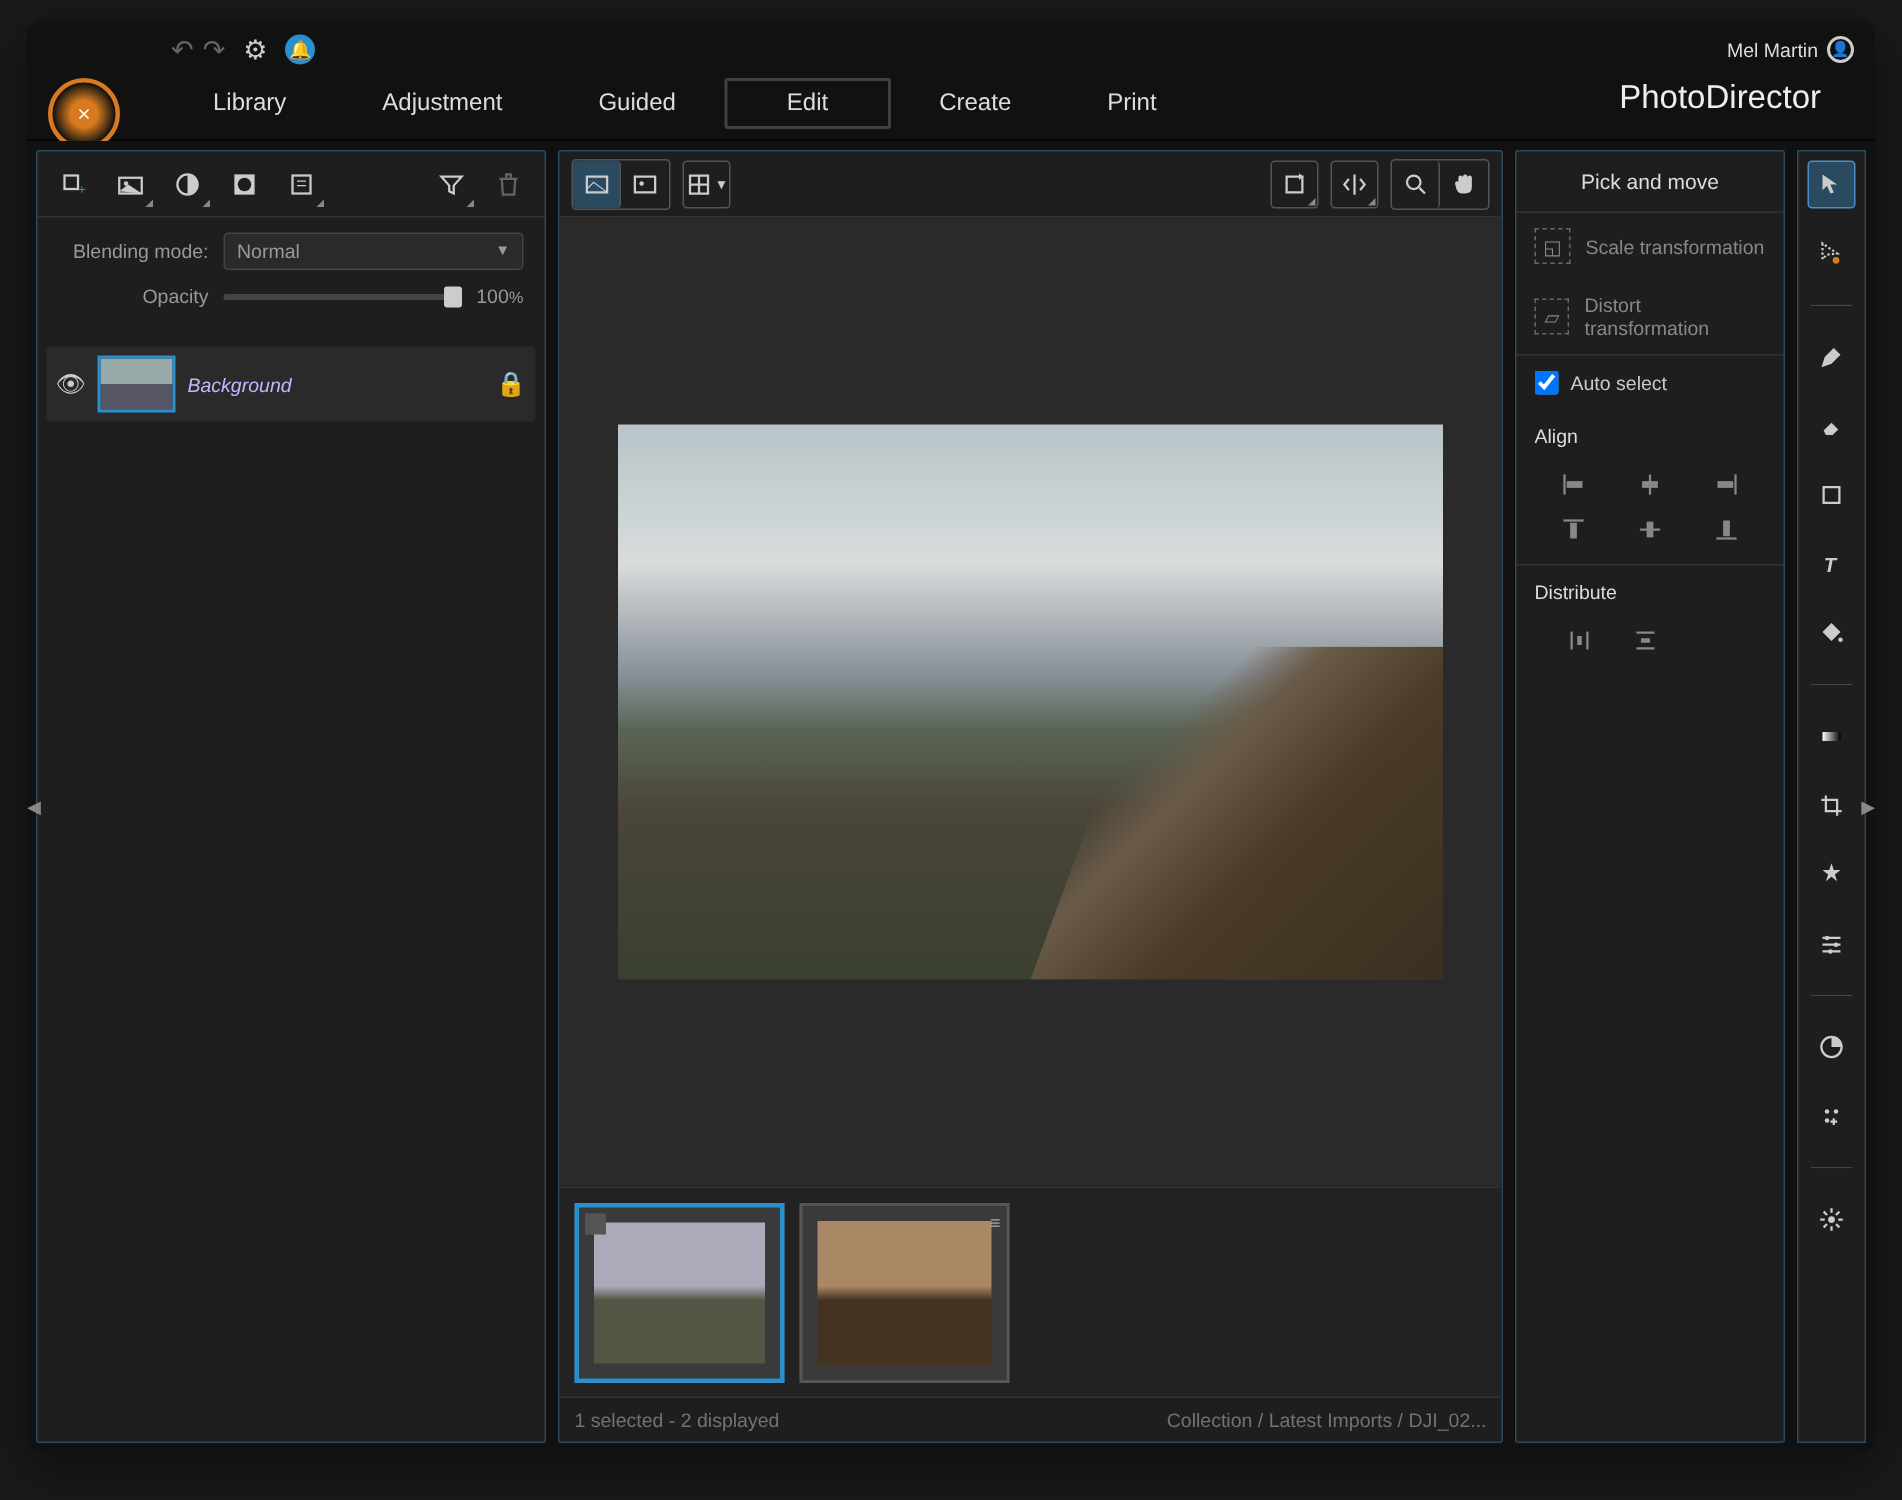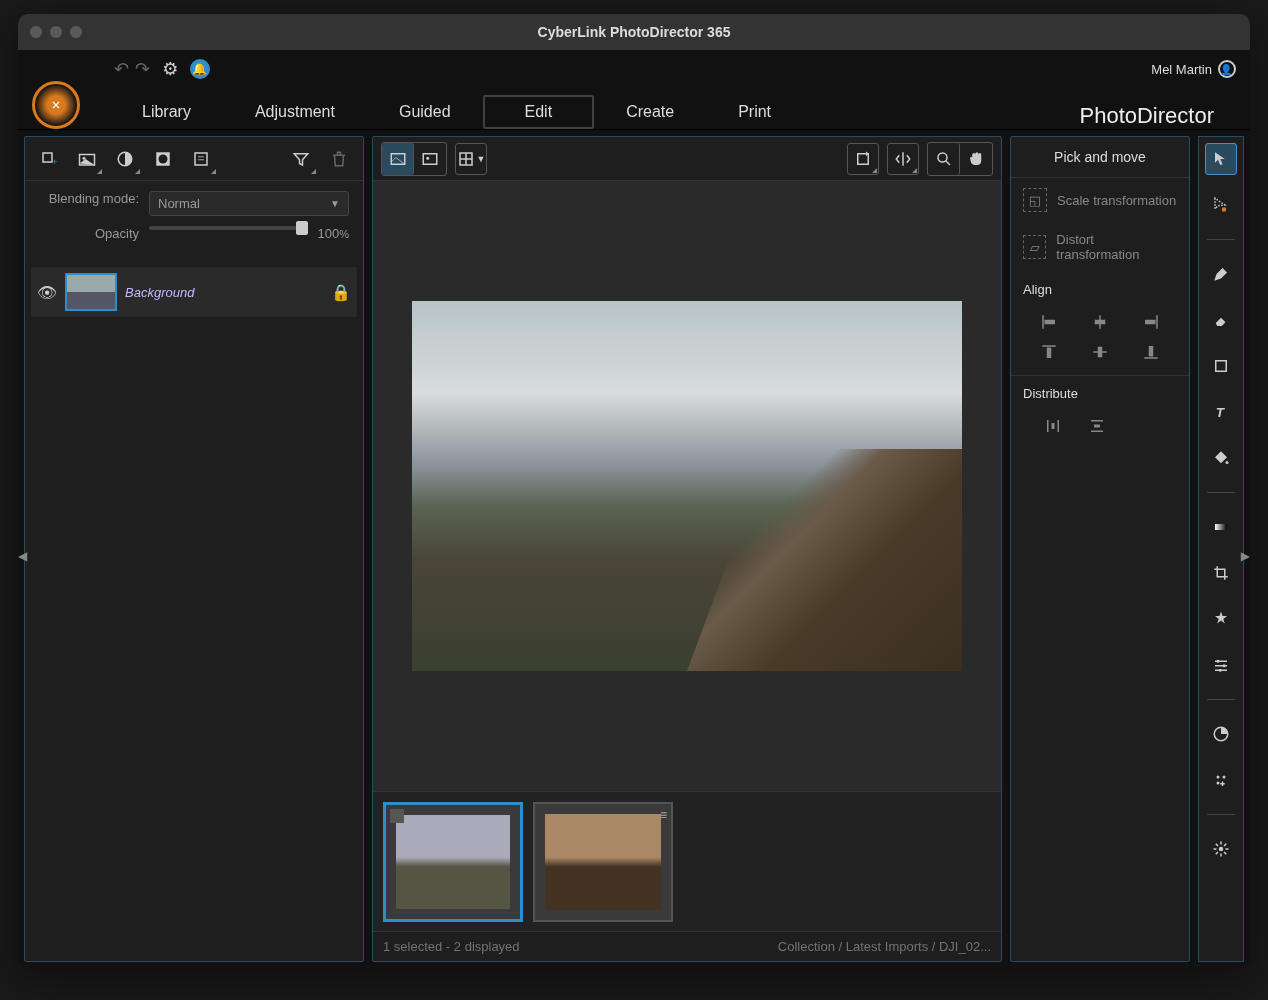--- a/index.html
+++ b/index.html
@@ -6,39 +6,39 @@
 body{background:#1a1a1a;width:1268px;height:1000px;overflow:hidden;color:#ccc}
 .window{width:1232px;height:954px;margin:14px auto;background:#181818;border-radius:10px;overflow:hidden;display:flex;flex-direction:column;box-shadow:0 10px 40px rgba(0,0,0,.5)}
 .titlebar{height:36px;background:#333;display:flex;align-items:center;padding:0 12px;position:relative}
 .traffic{display:flex;gap:8px}
 .dot{width:12px;height:12px;border-radius:50%;background:#5a5a5a}
 .title-text{position:absolute;left:50%;transform:translateX(-50%);font-size:14px;font-weight:600;color:#ddd}
 .toolbar-top{height:38px;background:#111;display:flex;align-items:center;padding:0 14px;gap:12px}
 .toolbar-top .spacer{flex:1}
 .user{display:flex;align-items:center;gap:6px;font-size:13px;color:#ddd}
 .user-icon{width:18px;height:18px;border:2px solid #ccc;border-radius:50%;display:flex;align-items:center;justify-content:center;font-size:10px}
-.navrow{height:42px;background:#111;display:flex;align-items:flex-end;border-bottom:1px solid #000}
+.navrow{height:42px;background:#111;display:flex;align-items:flex-start;border-bottom:1px solid #000}
 .logo{width:48px;height:48px;border-radius:50%;background:radial-gradient(circle,#d87a1f 30%,#111 70%);border:3px solid #d87a1f;margin-left:14px;display:flex;align-items:center;justify-content:center;font-weight:bold;color:#fff}
 .tabs{display:flex;gap:0;margin-left:30px}
 .tab{padding:8px 32px;font-size:16px;color:#ddd;cursor:pointer}
 .tab.active{border:2px solid #404040;border-radius:2px;padding:6px 40px}
 .brand{margin-left:auto;margin-right:36px;font-size:22px;color:#eee;font-weight:400}
 .main{flex:1;display:flex;gap:8px;padding:6px;background:#111;overflow:hidden}
 .panel{background:#1e1e1e;border:1px solid #2a4a5f;border-radius:2px;display:flex;flex-direction:column}
 .left{width:340px}
 .center{flex:1}
 .right{width:180px}
 .rtools{width:46px;background:#1e1e1e;border:1px solid #2a4a5f;display:flex;flex-direction:column;align-items:center;padding:6px 0;gap:14px}
 .toolbtnrow{height:44px;display:flex;align-items:center;padding:0 8px;gap:6px;border-bottom:1px solid #333}
 .tbtn{width:32px;height:32px;display:flex;align-items:center;justify-content:center;color:#ccc;font-size:16px;cursor:pointer;border-radius:3px;position:relative}
 .tbtn.box{border:1px solid #555}
 .tbtn .corner{position:absolute;bottom:1px;right:1px;width:0;height:0;border-left:5px solid transparent;border-bottom:5px solid #888}
 .tbtn.active{background:#2a4a5f;border:1px solid #4a8fcc}
 .blending{padding:10px 14px;font-size:13px;color:#999}
-.brow{display:flex;gap:10px;margin-bottom:10px}
+.brow{display:flex;align-items:center;gap:10px;margin-bottom:10px}
 .brow label{width:100px;text-align:right}
 .bsel{flex:1;background:#2a2a2a;border:1px solid #444;padding:4px 8px;color:#999;font-size:13px;border-radius:3px;display:flex;justify-content:space-between;align-items:center}
 .slider{flex:1;height:4px;background:#444;position:relative;border-radius:2px}
 .slider .thumb{position:absolute;right:0;top:-5px;width:12px;height:14px;background:#ccc;border-radius:2px}
 .layer{margin:6px;background:#2a2a2a;border-radius:3px;display:flex;align-items:center;padding:6px;gap:8px}
 .eye{width:20px;color:#ccc;text-align:center}
 .lthumb{width:52px;height:38px;border:2px solid #2a8fcc;background:linear-gradient(to bottom,#9aa 50%,#556 50%)}
 .lname{flex:1;font-style:italic;font-size:13px;color:#c4b5fd}
 .lock{color:#999}
 .left-footer{margin-top:auto;display:flex;gap:8px;padding:8px}
@@ -74,28 +74,20 @@
 .hist{display:flex;gap:6px}
 .hist .hbtn{color:#666;font-size:18px;cursor:pointer}
 .expand-l{position:absolute;left:0;top:50%;color:#888;font-size:12px}
 .expand-r{position:absolute;right:0;top:50%;color:#888;font-size:12px}
 svg{width:18px;height:18px;fill:currentColor}
 </style>
 </head>
 <body>
 
 <div class="window">
- <div class="titlebar">
-  <div class="traffic">
-   <div class="dot"></div>
-   <div class="dot"></div>
-   <div class="dot"></div>
-  </div>
-  <div class="title-text">CyberLink PhotoDirector 365</div>
- </div>
 
  <div class="toolbar-top">
   <div style="width:70px"></div>
   <div class="hist">
    <span class="hbtn">↶</span>
    <span class="hbtn">↷</span>
   </div>
   <span style="color:#ccc;font-size:18px">⚙</span>
   <span style="width:20px;height:20px;border-radius:50%;background:#2a8fcc;display:flex;align-items:center;justify-content:center;font-size:12px;color:#fff">🔔</span>
   <div class="spacer"></div>
@@ -274,20 +266,24 @@
   <div class="panel right">
    <div class="rheader">Pick and move</div>
    <div class="ritem">
     <div class="ricon">◱</div>
     <span>Scale transformation</span>
    </div>
    <div class="ritem">
     <div class="ricon">▱</div>
     <span>Distort transformation</span>
    </div>
+   <div class="rcheck">
+    <input type="checkbox" checked="" style="">
+    <span>Auto select</span>
+   </div>
    <div class="rlabel">Align</div>
    <div class="ralign">
     <div class="ab">
             <svg viewBox="0 0 24 24">
               <line x1="4" y1="3" x2="4" y2="21" stroke="currentColor" stroke-width="2"></line>
               <rect x="6" y="9" width="14" height="6" fill="currentColor"></rect>
             </svg>
           </div>
     <div class="ab">
             <svg viewBox="0 0 24 24">

